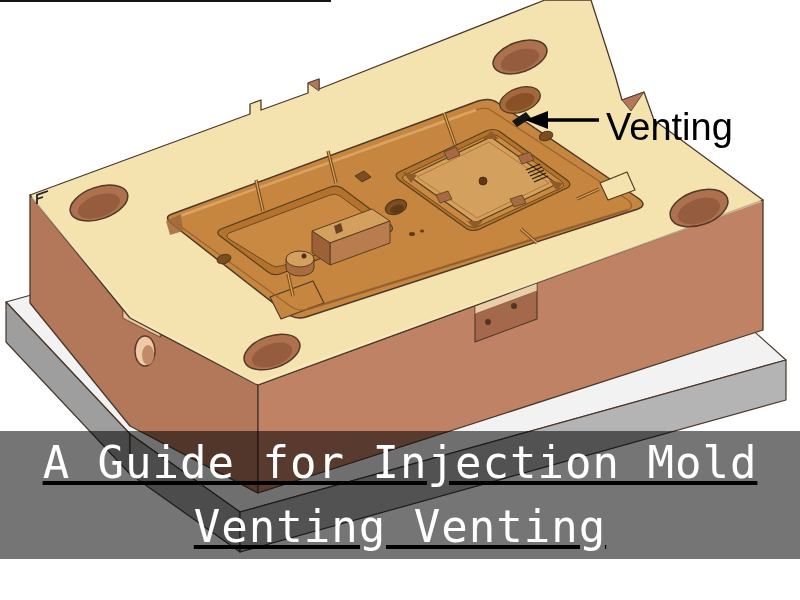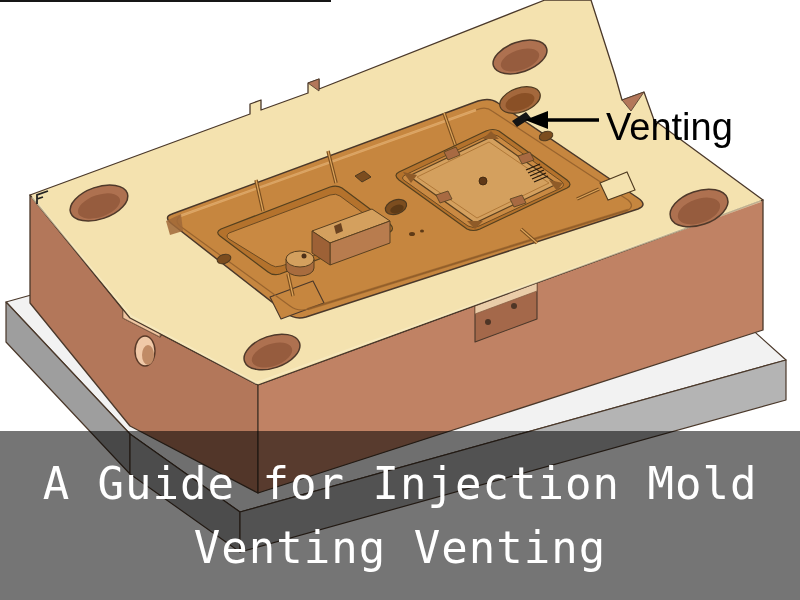--- a/index.html
+++ b/index.html
@@ -1,23 +1,23 @@
 <!DOCTYPE html>
 <html><head>
 <meta charset="utf-8">
 <style>
   html,body{margin:0;padding:0;background:#fff;}
   .stage{position:relative;width:800px;height:600px;overflow:hidden;background:#fff;
          font-family:"Liberation Sans",sans-serif;}
   .stage svg{position:absolute;left:0;top:0;}
   .edge{stroke:#4A382A;stroke-linejoin:round;}
-  .banner{position:absolute;left:0;top:431px;width:800px;height:169px;
+  .banner{position:absolute;left:0;top:431px;width:800px;height:128px;
           background:rgba(0,0,0,0.54);
           display:flex;flex-direction:column;align-items:center;justify-content:center;
-          gap:18px;z-index:5;}
+          gap:18px;z-index:5;text-decoration:underline;}
   .banner .line{color:#fff;font-family:"DejaVu Sans Mono","Liberation Mono",monospace;
           font-size:44px;line-height:46px;letter-spacing:1px;white-space:nowrap;}
   .annotation-text{font-family:"Liberation Sans",sans-serif;font-size:38px;fill:#000;}
 </style>
 </head>
 <body>
 
 <div class="stage">
 
 <svg width="800" height="600" viewBox="0 0 800 600">

